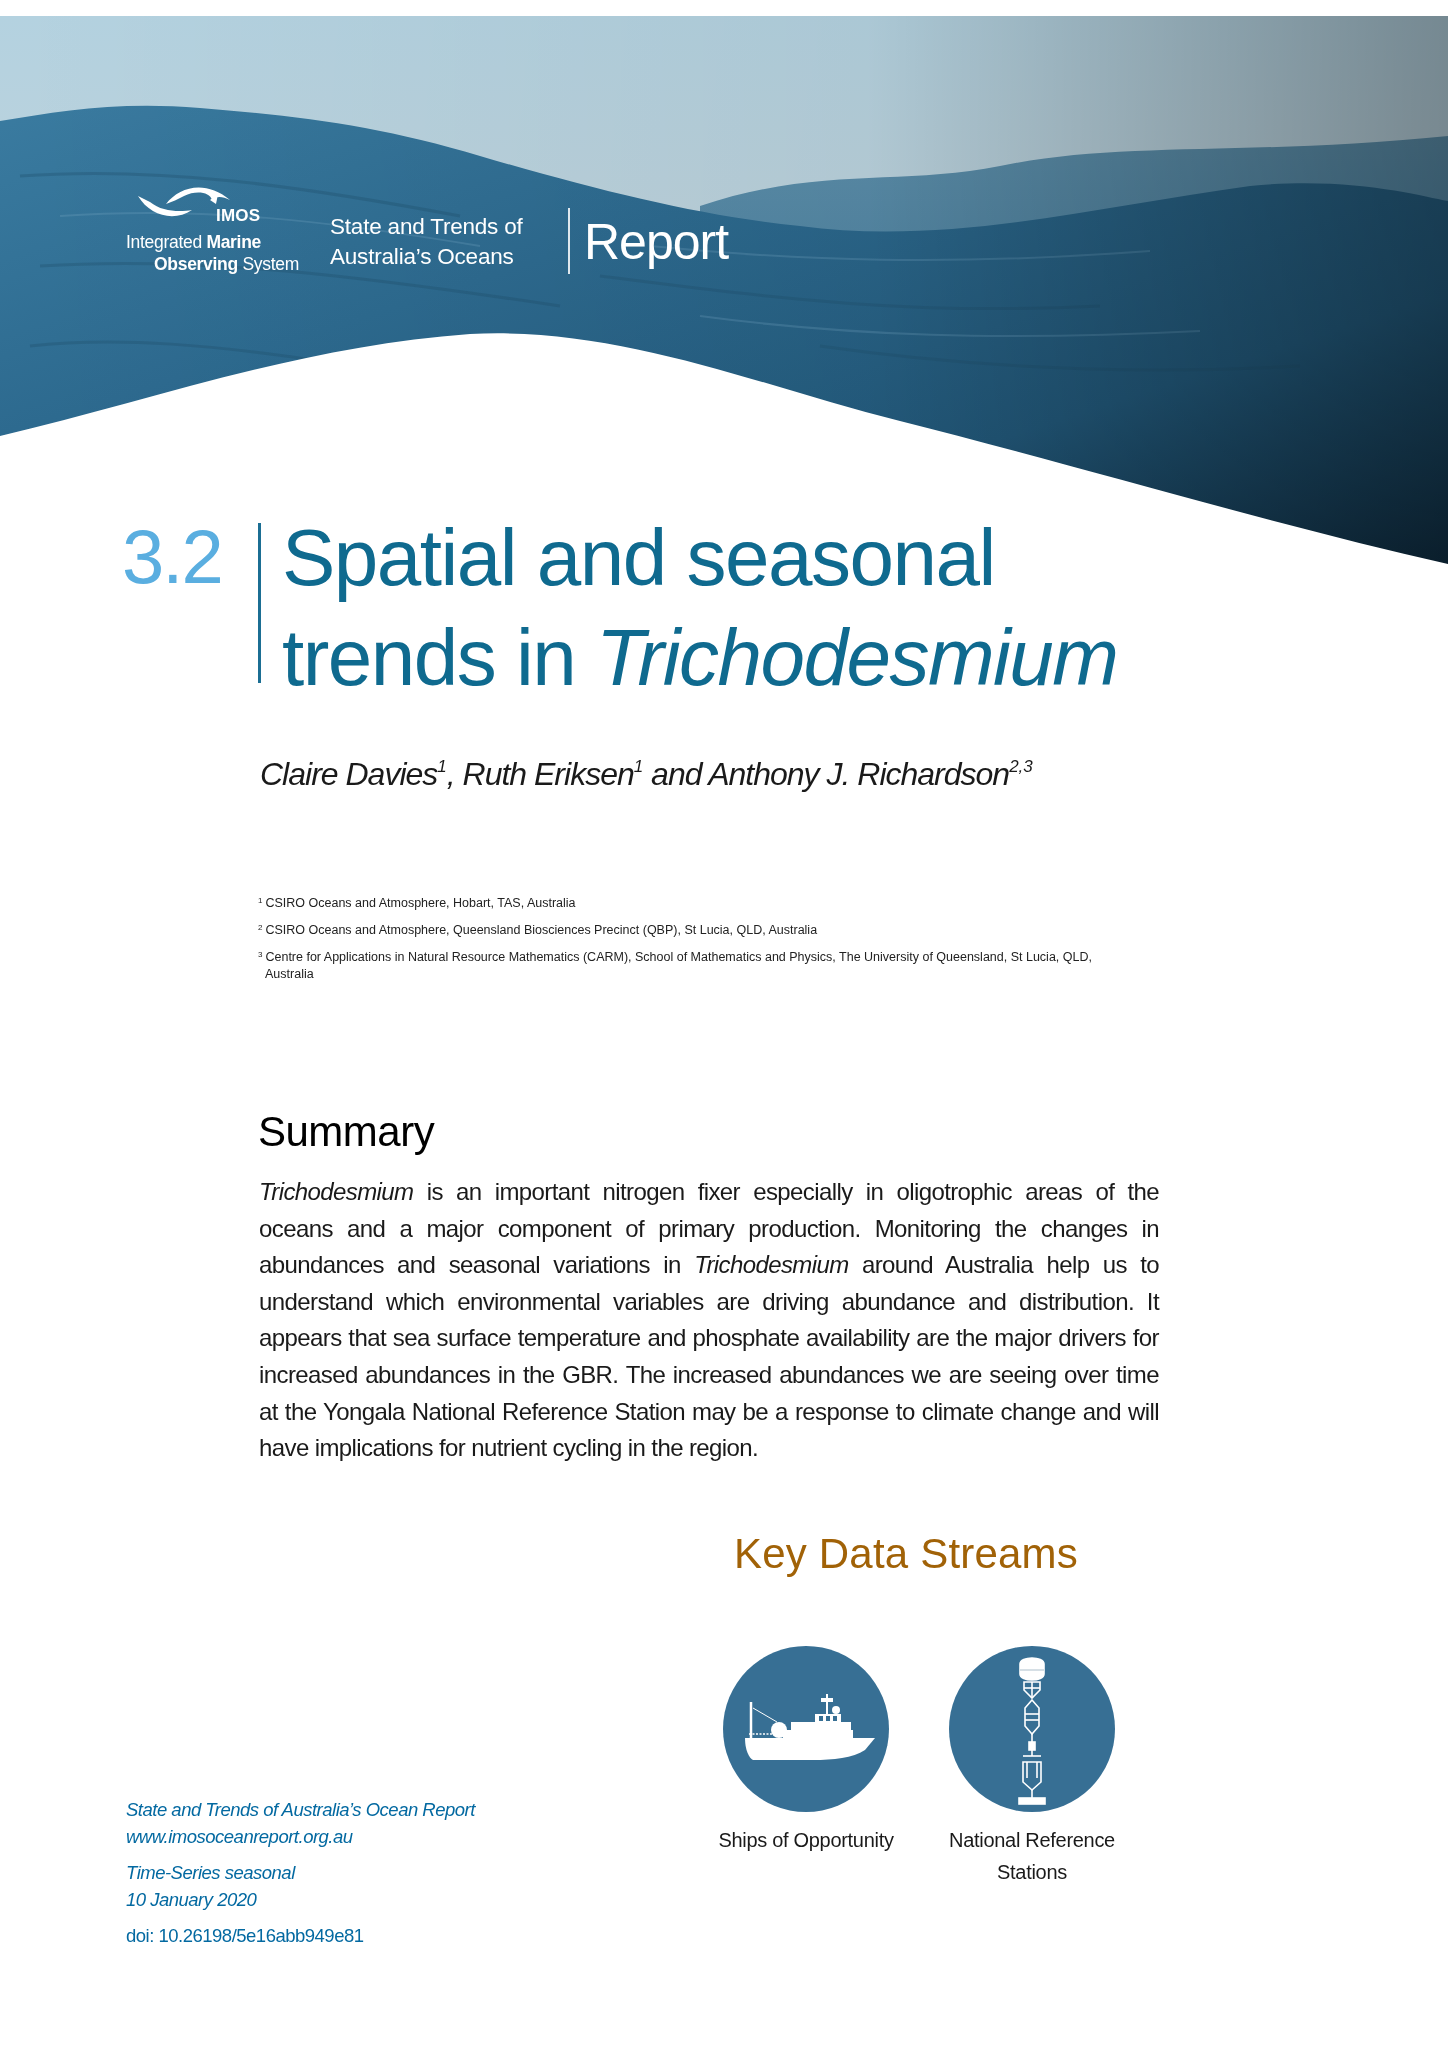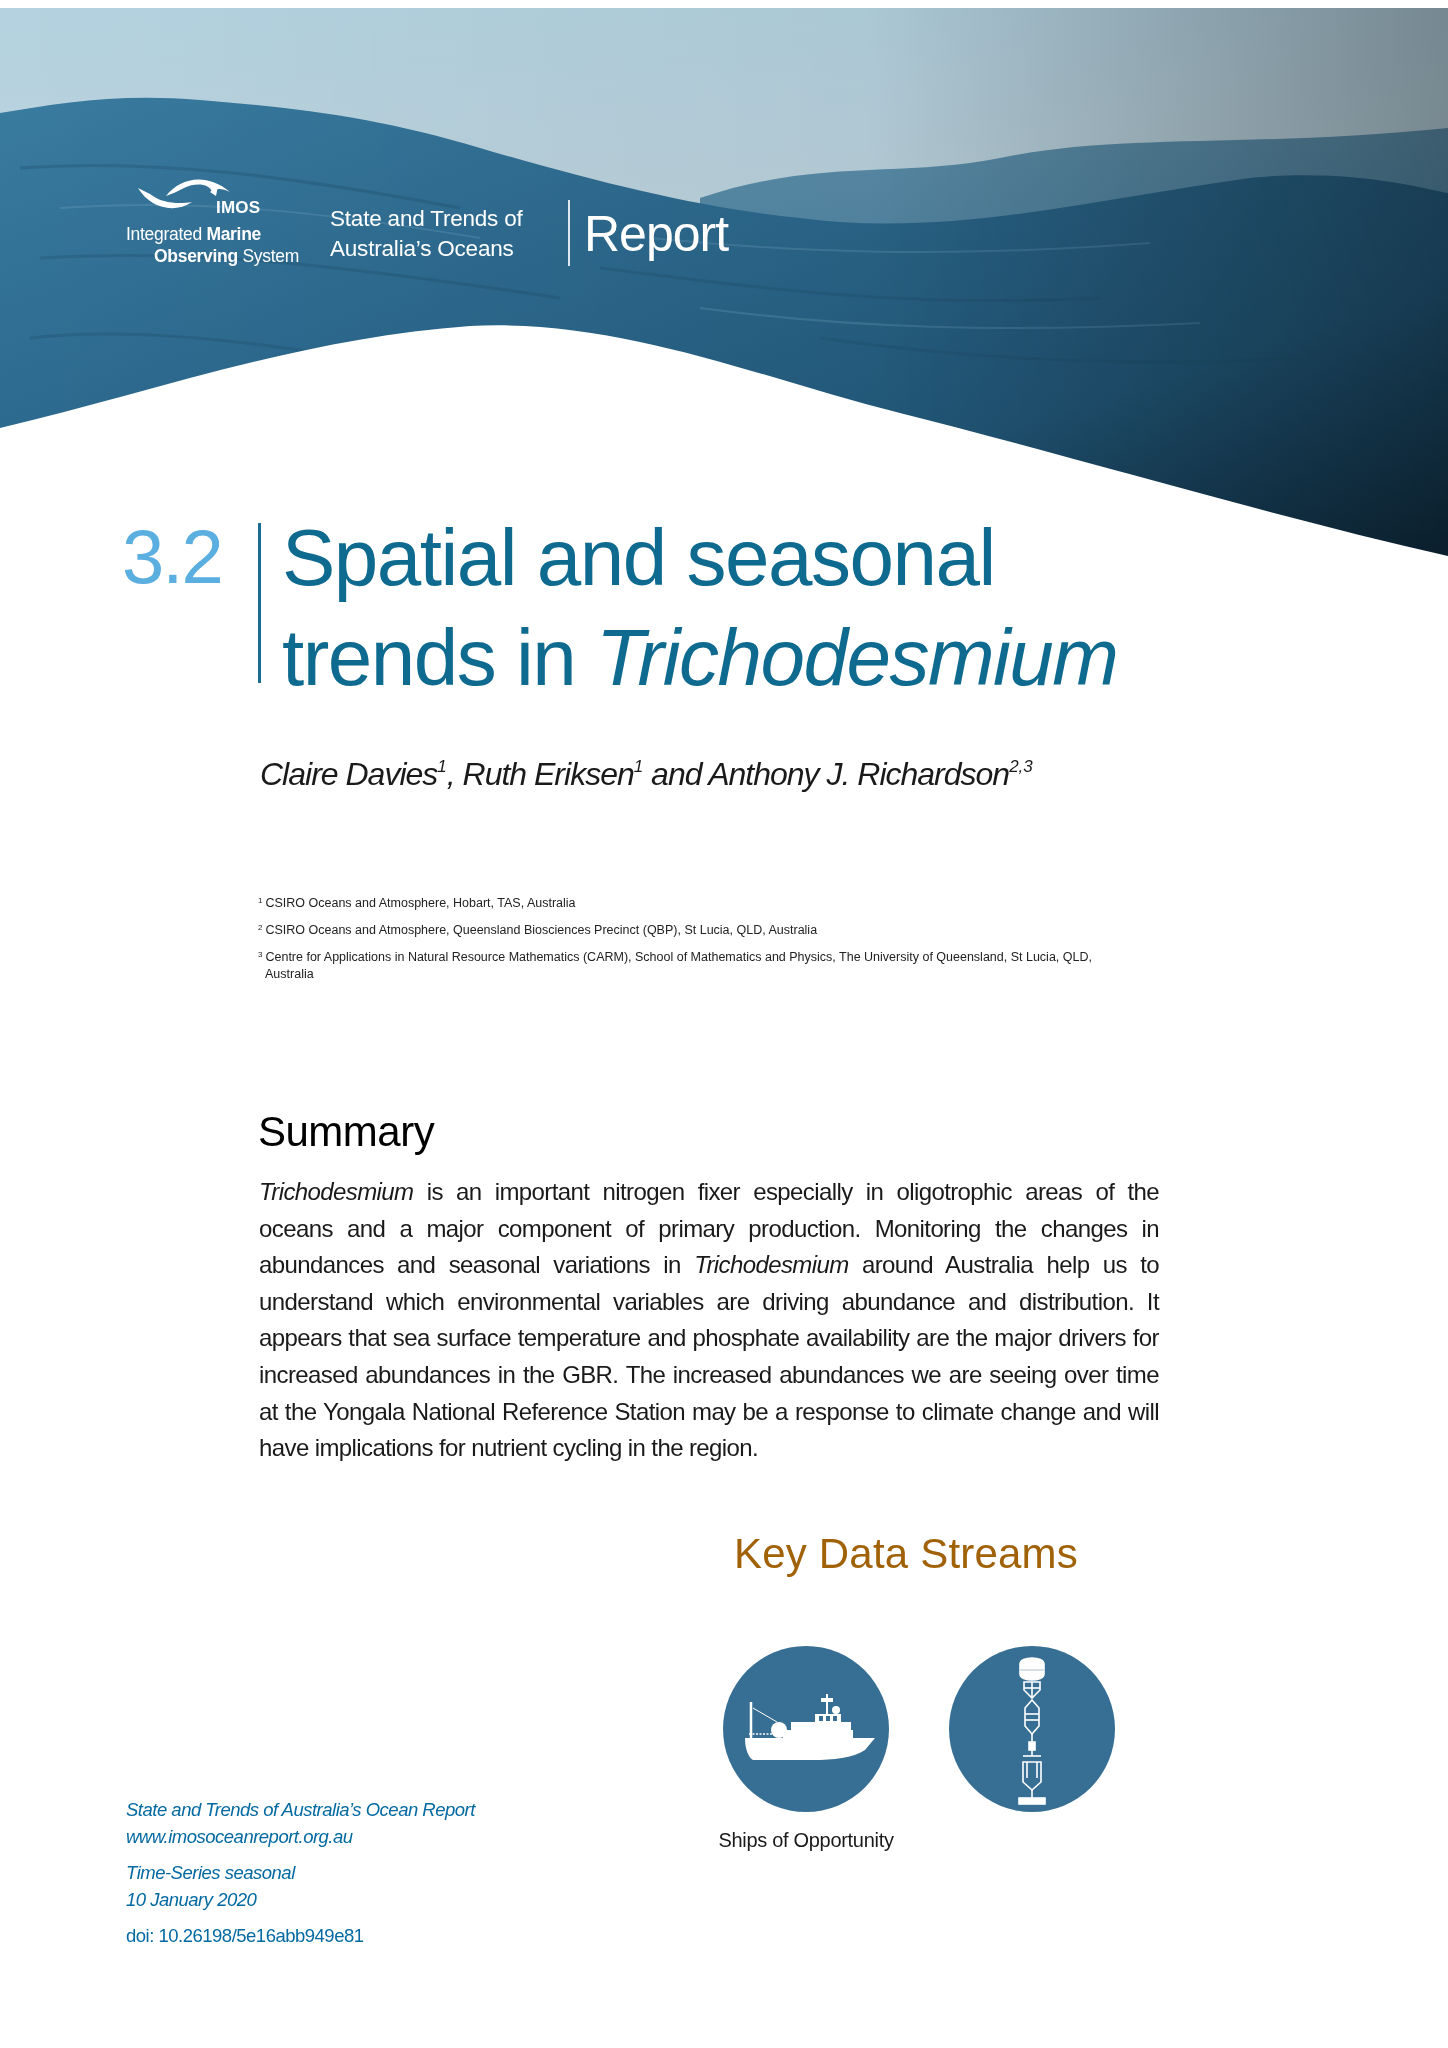--- a/index.html
+++ b/index.html
@@ -1,19 +1,19 @@
 <!DOCTYPE html>
 <html><head>
 <meta charset="utf-8">
 <style>
   * { margin: 0; padding: 0; box-sizing: border-box; }
   html, body { width: 1448px; height: 2048px; background: #ffffff; overflow: hidden; }
   body { position: relative; font-family: "Liberation Sans", sans-serif; color: #1a1a1a; }
 
-  .hero { position: absolute; left: 0; top: 8px; width: 1448px; height: 560px; }
+  .hero { position: absolute; left: 0; top: 16px; width: 1448px; height: 560px; }
   .hero svg.bg { position: absolute; left: 0; top: 0; }
 
   .logo { position: absolute; left: 126px; top: 166px; width: 186px; height: 100px; color: #fff; }
   .logo-mark { position: absolute; left: 10px; top: 0; }
   .logo-imos { position: absolute; left: 90px; top: 24px; font-weight: bold; font-size: 17px; letter-spacing: 0.2px; }
   .logo-line1 { position: absolute; left: 0; top: 50px; font-size: 17.5px; white-space: nowrap; letter-spacing: -0.3px; }
   .logo-line2 { position: absolute; left: 28px; top: 72px; font-size: 17.5px; white-space: nowrap; letter-spacing: -0.3px; }
   .logo b { font-weight: bold; }
 
   .state-title { position: absolute; left: 330px; top: 196px; color: #fff; font-size: 22.5px; line-height: 30px; letter-spacing: -0.2px; }
@@ -190,20 +190,21 @@
         <path d="M74,116 L92,116 L92,136 L83,144 L74,136 Z"></path>
         <line x1="74" y1="110" x2="92" y2="110"></line>
         <line x1="78" y1="116" x2="78" y2="132"></line>
         <line x1="88" y1="116" x2="88" y2="132"></line>
         <line x1="83" y1="144" x2="83" y2="152"></line>
 
         <rect x="70" y="152" width="26" height="6" fill="#ffffff"></rect>
       </g>
     </svg>
   </div>
+  <div class="stream-label">National Reference Stations</div>
 </div>
 
 <div class="footer">
   <div class="blk">
     <div><i>State and Trends of Australia’s Ocean Report</i></div>
     <div><i>www.imosoceanreport.org.au</i></div>
   </div>
   <div class="blk">
     <div><i>Time-Series seasonal</i></div>
     <div><i>10 January 2020</i></div>

